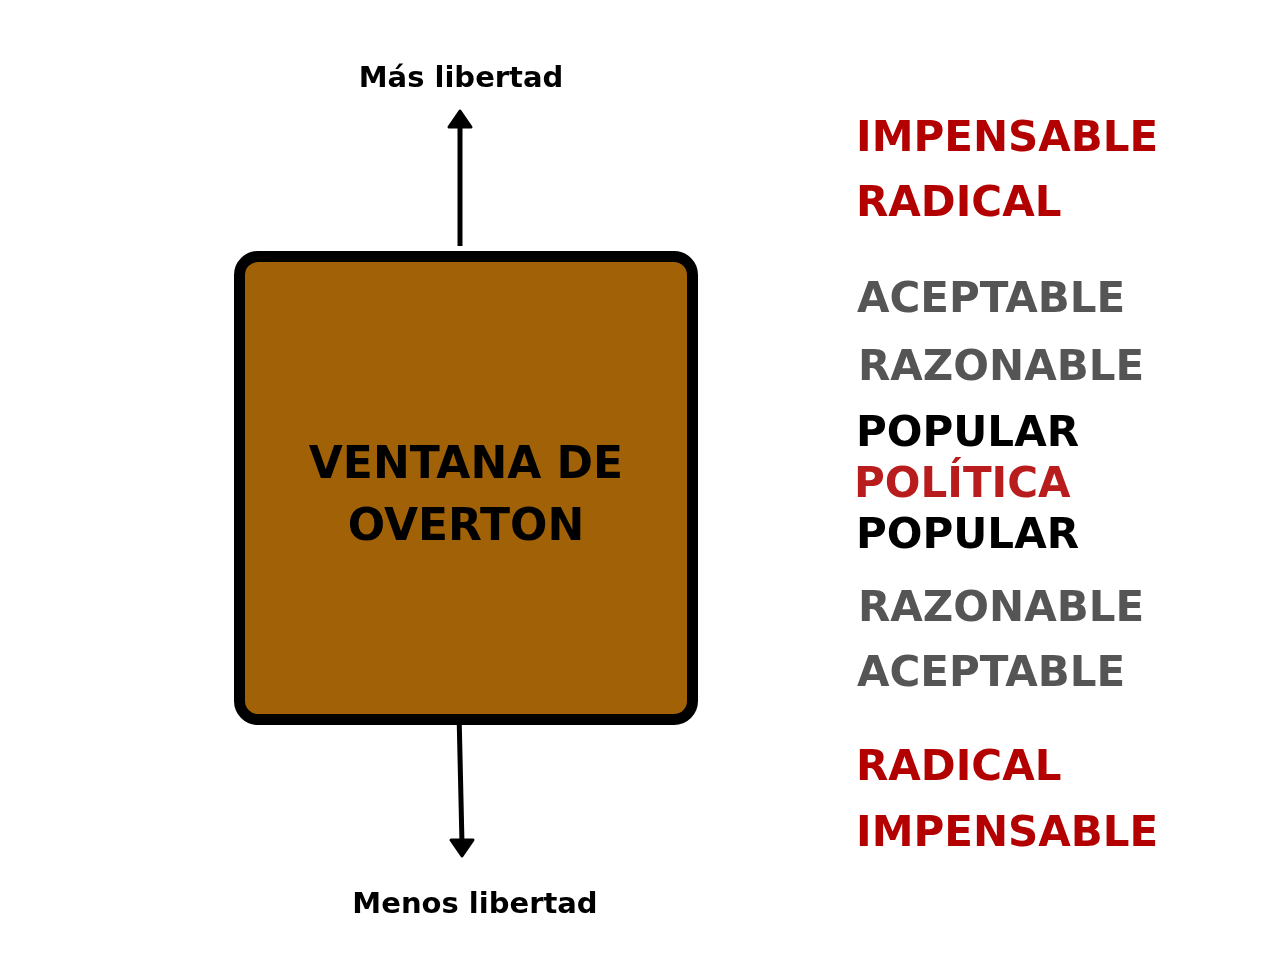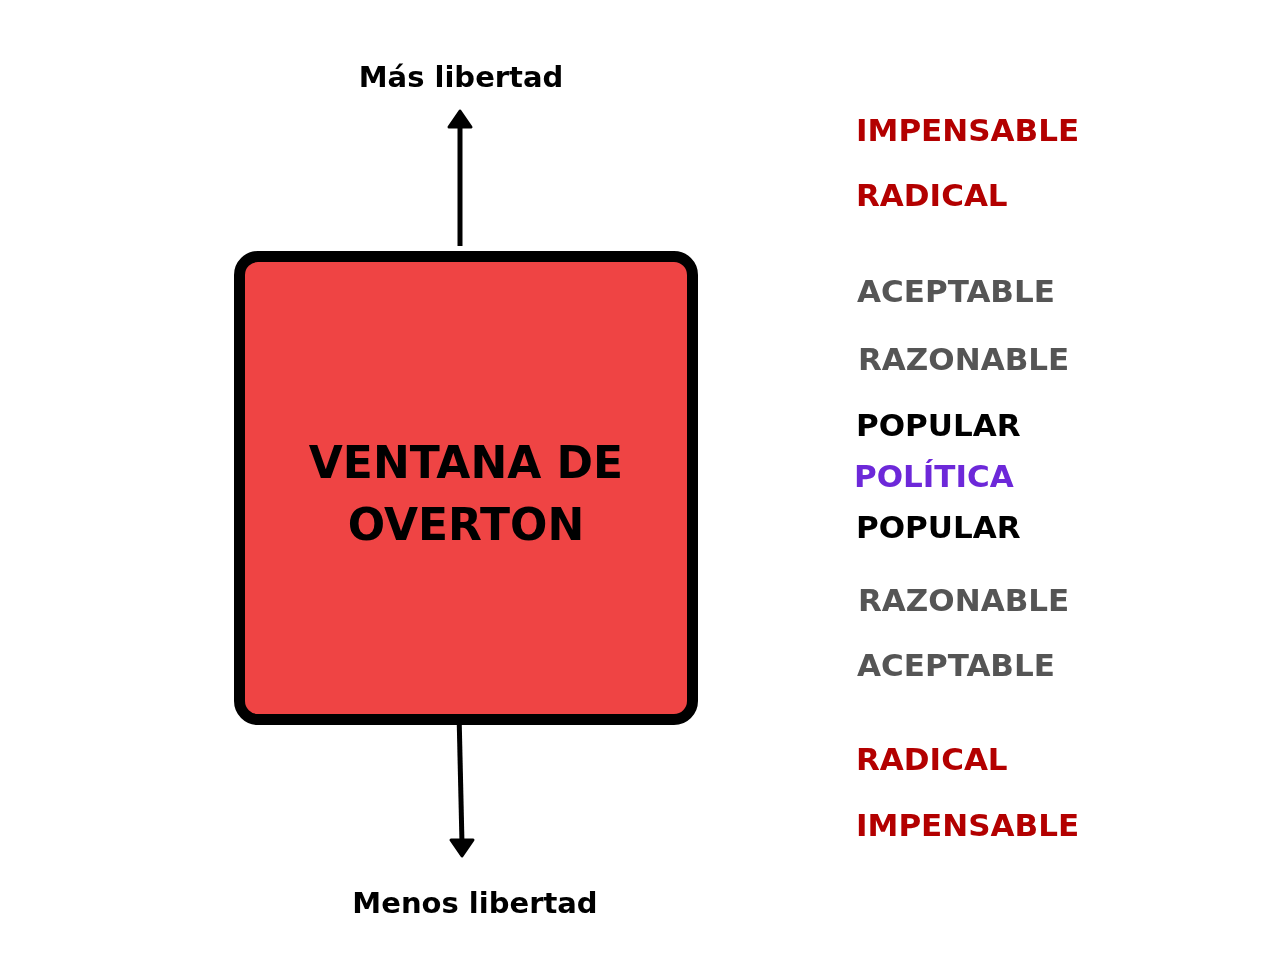--- a/index.html
+++ b/index.html
@@ -1,24 +1,24 @@
 <!DOCTYPE html>
 <html><head>
 <meta charset="utf-8">
 <style>
   html, body { margin:0; padding:0; background:#ffffff; }
   body { width:1283px; height:972px; position:relative; overflow:hidden;
          font-family:"DejaVu Sans", sans-serif; font-weight:bold; }
   .abs { position:absolute; }
   .axis-label { font-size:29px; color:#000; white-space:nowrap; transform:translateX(-50%); }
   .window-box { position:absolute; left:234px; top:251px; width:442px; height:452px;
-                border:11px solid #000; border-radius:24px; background:#ef4444; }
+                border:11px solid #000; border-radius:24px; background:#a16207; }
   .window-title { position:absolute; left:0; right:0; top:170px; text-align:center;
                   font-size:44px; line-height:62px; color:#000; }
-  .level { position:absolute; font-size:31px; white-space:nowrap; letter-spacing:0px; }
+  .level { position:absolute; font-size:42px; white-space:nowrap; letter-spacing:0px; }
   svg { position:absolute; left:0; top:0; }
 </style>
 </head>
 <body>
 
 <svg width="1283" height="972">
   <g>
     <line x1="460" y1="246" x2="460" y2="122" stroke="#000" stroke-width="5"></line>
     <polygon points="449,127 460,111 471,127" fill="#000" stroke="#000" stroke-width="3" stroke-linejoin="round"></polygon>
   </g>
@@ -36,18 +36,18 @@
     <div>VENTANA DE</div>
     <div>OVERTON</div>
   </div>
 </div>
 
 <div class="level" style="left:856px; top:112px; color:#b30000;">IMPENSABLE</div>
 <div class="level" style="left:856px; top:177px; color:#b30000;">RADICAL</div>
 <div class="level" style="left:857px; top:273px; color:#555555;">ACEPTABLE</div>
 <div class="level" style="left:858px; top:341px; color:#555555;">RAZONABLE</div>
 <div class="level" style="left:856px; top:407px; color:#000;">POPULAR</div>
-<div class="level" style="left:854px; top:458px; color:#6d28d9;">POLÍTICA</div>
+<div class="level" style="left:854px; top:458px; color:#b91c1c;">POLÍTICA</div>
 <div class="level" style="left:856px; top:509px; color:#000;">POPULAR</div>
 <div class="level" style="left:858px; top:582px; color:#555555;">RAZONABLE</div>
 <div class="level" style="left:857px; top:647px; color:#555555;">ACEPTABLE</div>
 <div class="level" style="left:856px; top:741px; color:#b30000;">RADICAL</div>
 <div class="level" style="left:856px; top:807px; color:#b30000;">IMPENSABLE</div>
 
 </body></html>

